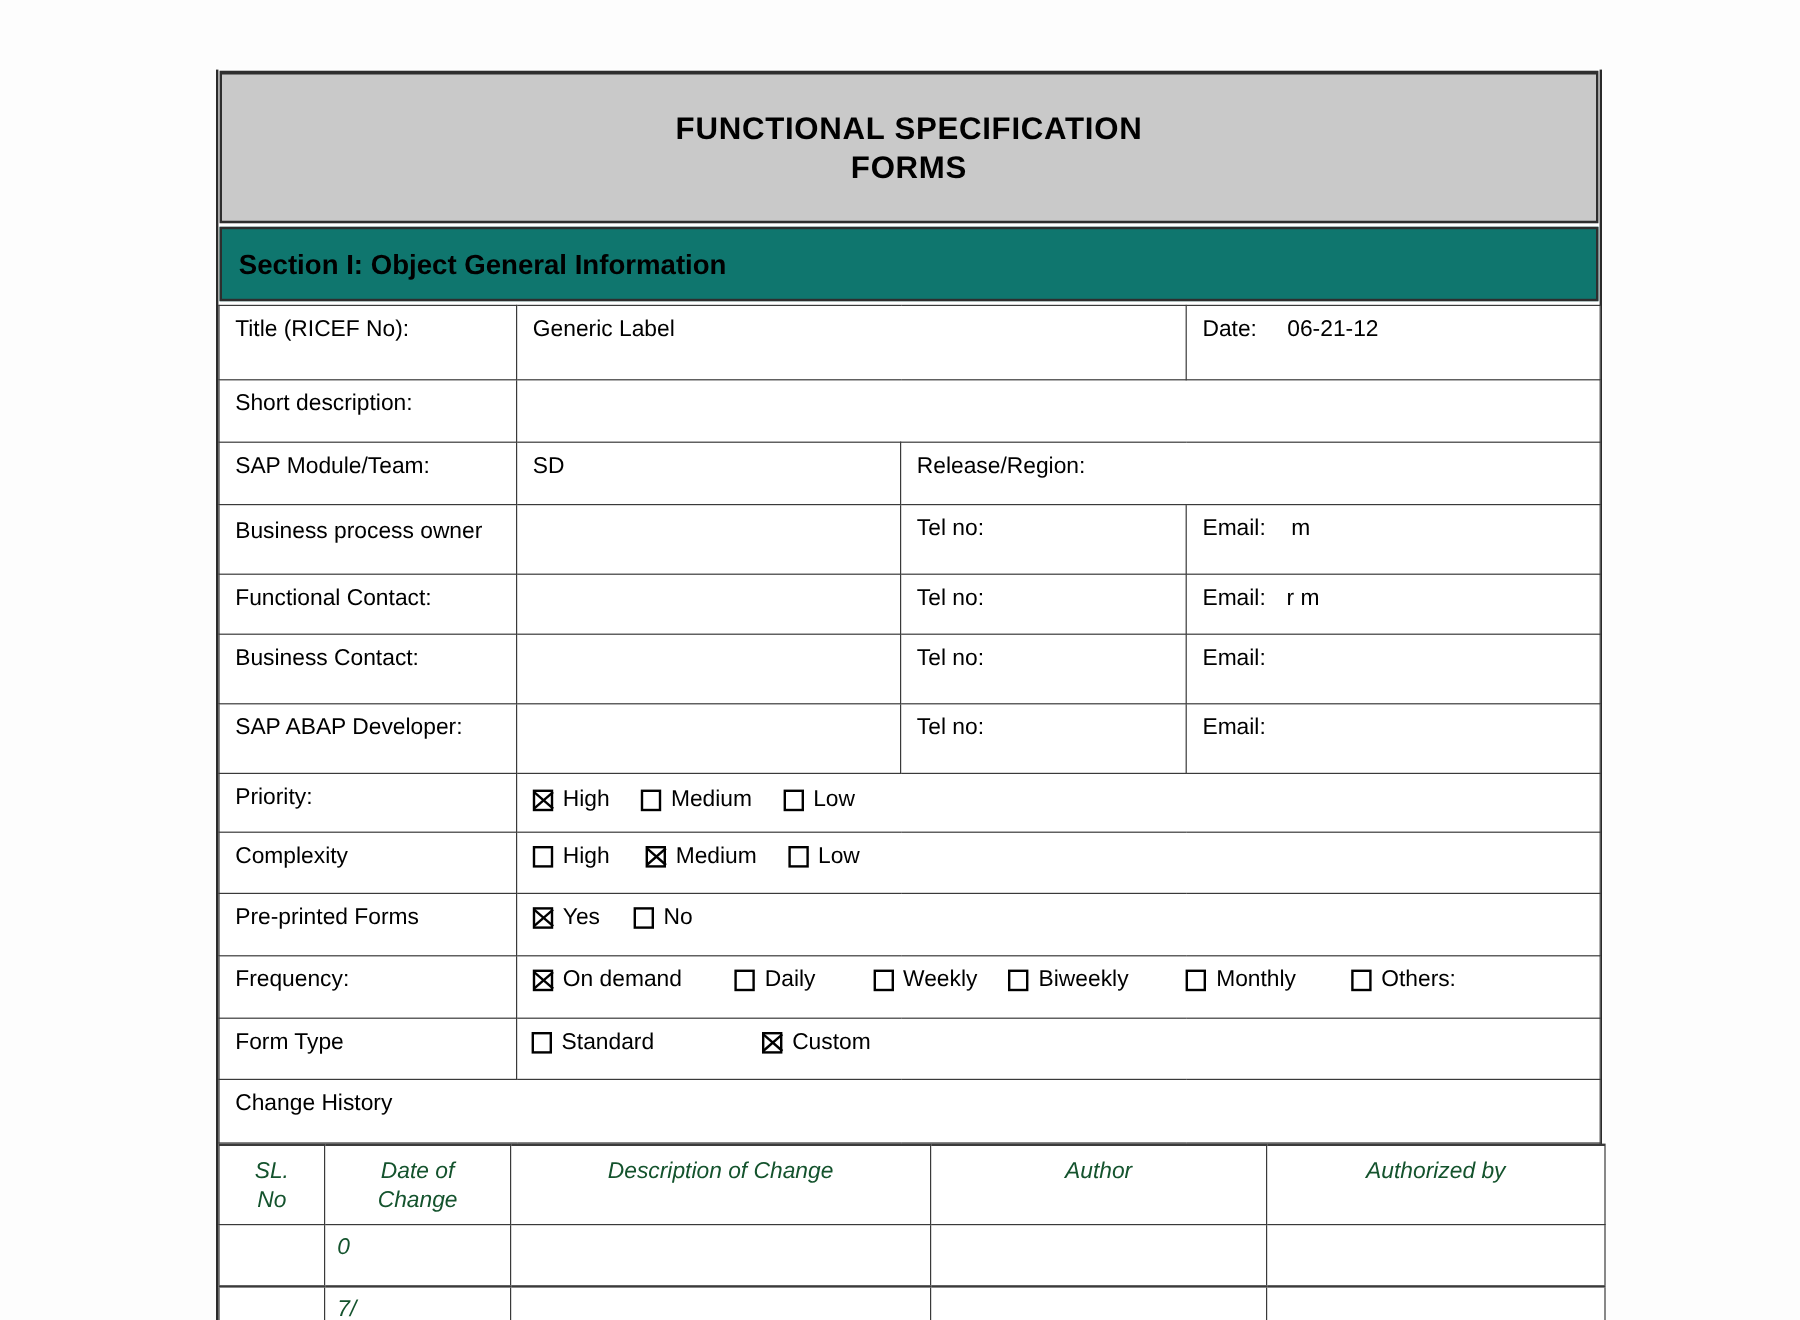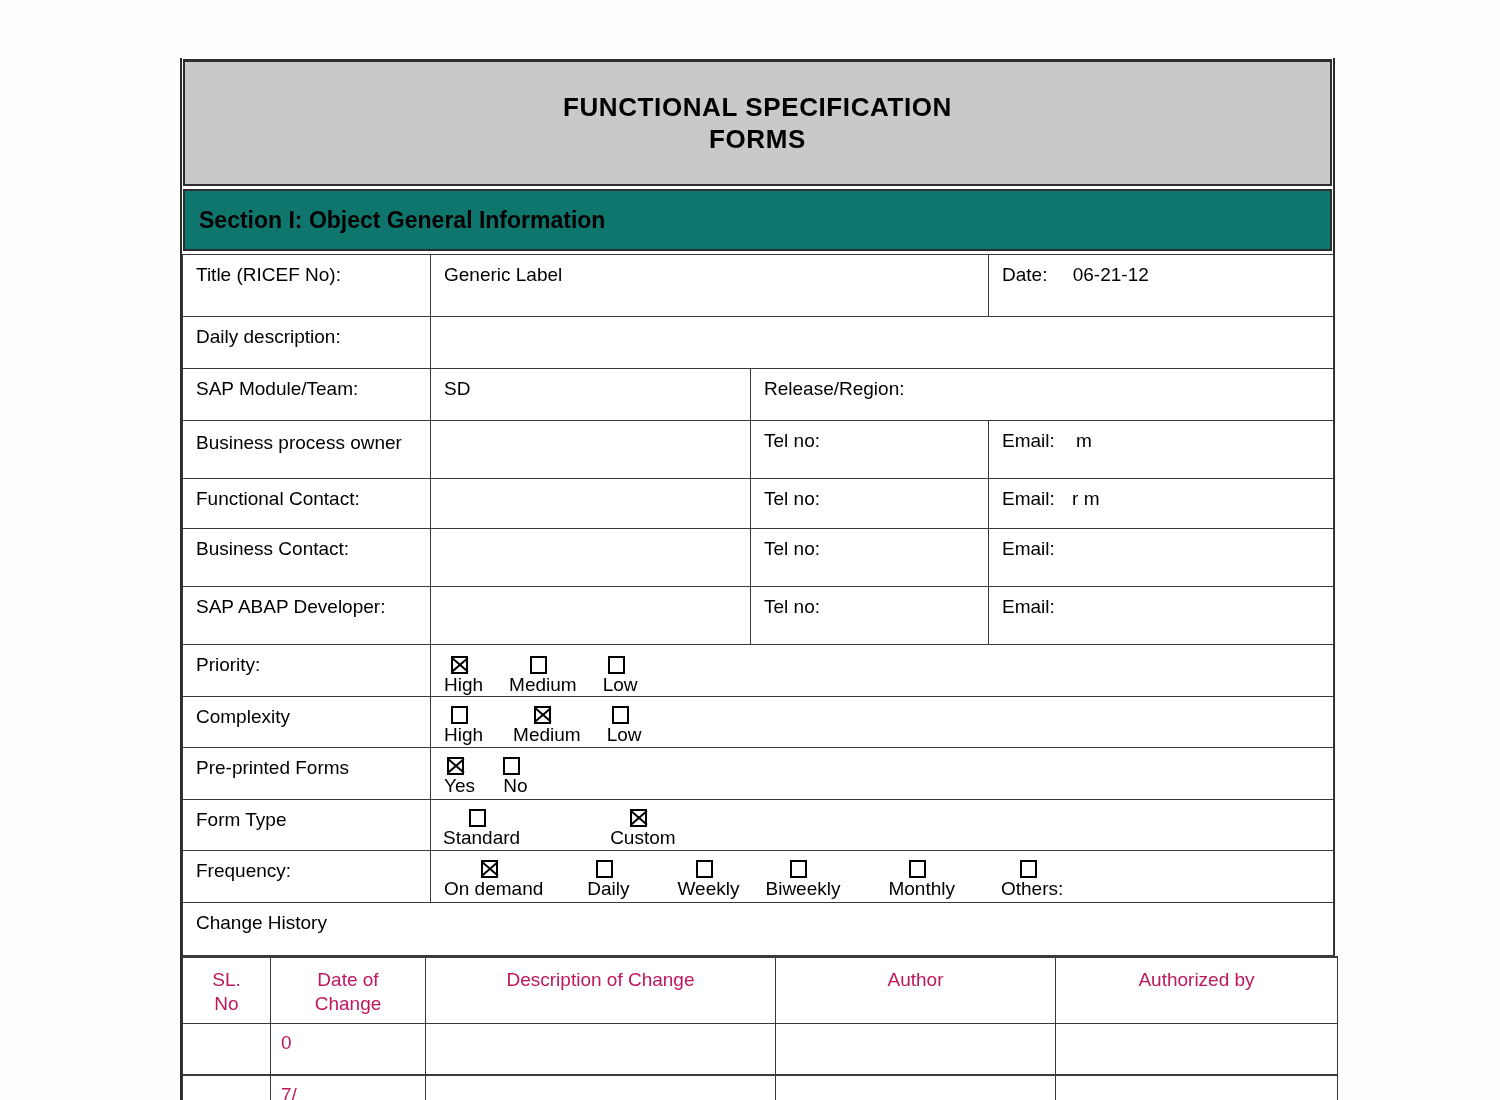--- a/index.html
+++ b/index.html
@@ -112,21 +112,20 @@
     display: flex;
     align-items: center;
     height: 100%;
     padding-top: 2px;
   }
   .opt {
     display: inline-flex;
     align-items: center;
     white-space: nowrap;
     font-size: 19px;
-    flex-direction: column;
   }
   .cb {
     display: inline-block;
     width: 17px;
     height: 18px;
     border: 2.2px solid #000;
     position: relative;
     margin-right: 8px;
     flex: 0 0 auto;
     box-sizing: border-box;
@@ -148,24 +147,25 @@
 
   
   table.hist-table {
     border-collapse: collapse;
     width: 100%;
     table-layout: fixed;
   }
   table.hist-table td, table.hist-table th {
     border: 1px solid #3a3a3a;
     font-size: 19px;
-    color: #be185d;
+    color: #14532d;
     box-sizing: border-box;
     background: #fff;
     font-weight: normal;
+    font-style: italic;
   }
   table.hist-table th {
     text-align: center;
     vertical-align: top;
     padding-top: 10px;
     height: 66px;
     line-height: 1.28;
     border-top-width: 2px;
   }
   table.hist-table td.hist-cell {
@@ -202,21 +202,21 @@
         <tr class="row-h-62">
       <td class="cell-label thick-top">Title (RICEF No):</td>
       <td class="cell-value thick-top" colspan="2">Generic Label</td>
       <td class="cell-value thick-top thick-left">
         <span class="lbl-inline">Date:</span>
         <span style="margin-left:14px;" class="val-inline">06-21-12</span>
       </td>
     </tr>
 
     <tr class="row-h-52">
-      <td class="cell-label">Daily description:</td>
+      <td class="cell-label">Short description:</td>
       <td class="cell-value" colspan="3"></td>
     </tr>
 
     <tr class="row-h-52">
       <td class="cell-label thick-top">SAP Module/Team:</td>
       <td class="cell-value thick-top">SD</td>
       <td class="cell-label thick-top" colspan="2">Release/Region:</td>
     </tr>
 
     <tr class="row-h-58">
@@ -321,36 +321,20 @@
               </span>
               <span class="opt" style="margin-left: 28px;">
                 <span class="cb"></span>
                 <span>No</span>
               </span>
             </div>
       </td>
     </tr>
 
     <tr>
-      <td class="cell-label thick-top" style="height:51px;width:238px;">Form Type</td>
-      <td class="thick-top" colspan="3" style="padding-left:12px;padding-top:7px;">
-        <div class="opt-row" id="opts-formtype">
-              <span class="opt">
-                <span class="cb"></span>
-                <span>Standard</span>
-              </span>
-              <span class="opt" style="margin-left: 90px;">
-                <span class="cb checked"></span>
-                <span>Custom</span>
-              </span>
-            </div>
-      </td>
-    </tr>
-
-    <tr>
       <td class="cell-label thick-top" style="height:52px;">Frequency:</td>
       <td class="thick-top" colspan="3" style="padding-left:13px;padding-top:7px;">
         <div class="opt-row" id="opts-frequency" style="gap:0;">
               <span class="opt">
                 <span class="cb checked"></span>
                 <span>On demand</span>
               </span>
               <span class="opt" style="margin-left: 44px;">
                 <span class="cb"></span>
                 <span>Daily</span>
@@ -363,20 +347,36 @@
                 <span class="cb"></span>
                 <span>Biweekly</span>
               </span>
               <span class="opt" style="margin-left: 48px;">
                 <span class="cb"></span>
                 <span>Monthly</span>
               </span>
               <span class="opt" style="margin-left: 46px;">
                 <span class="cb"></span>
                 <span>Others:</span>
+              </span>
+            </div>
+      </td>
+    </tr>
+
+    <tr>
+      <td class="cell-label thick-top" style="height:51px;width:238px;">Form Type</td>
+      <td class="thick-top" colspan="3" style="padding-left:12px;padding-top:7px;">
+        <div class="opt-row" id="opts-formtype">
+              <span class="opt">
+                <span class="cb"></span>
+                <span>Standard</span>
+              </span>
+              <span class="opt" style="margin-left: 90px;">
+                <span class="cb checked"></span>
+                <span>Custom</span>
               </span>
             </div>
       </td>
     </tr>
 
     <tr>
       <td class="cell-label thick-top" style="height:53px;" colspan="4">Change History</td>
     </tr>
   </tbody>
     </table>

